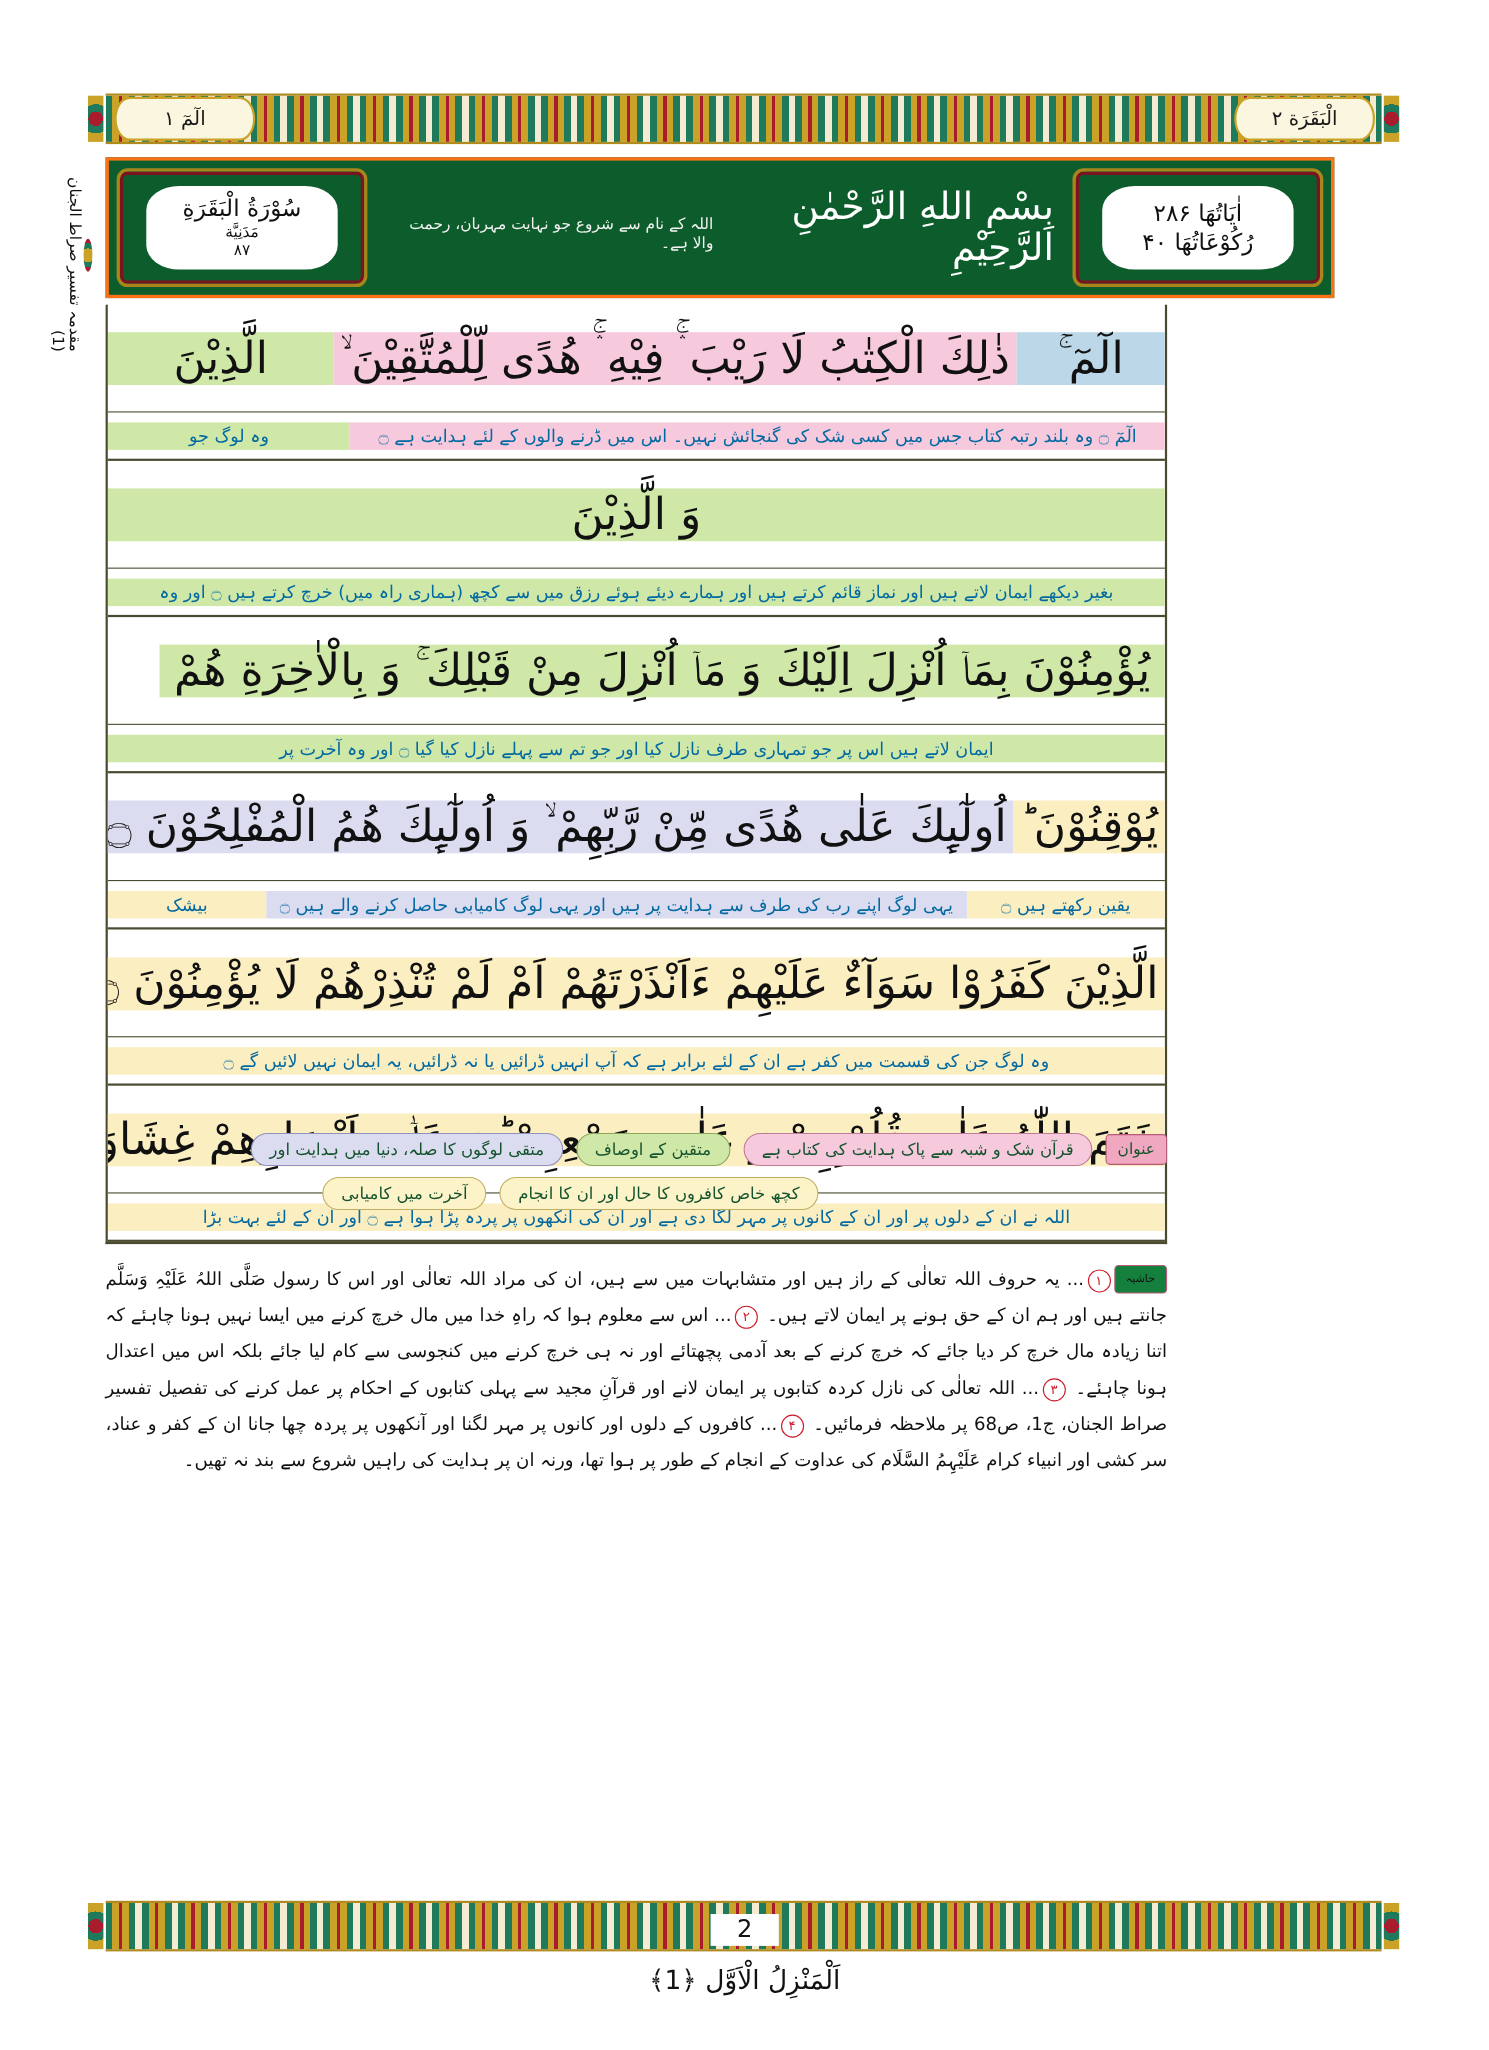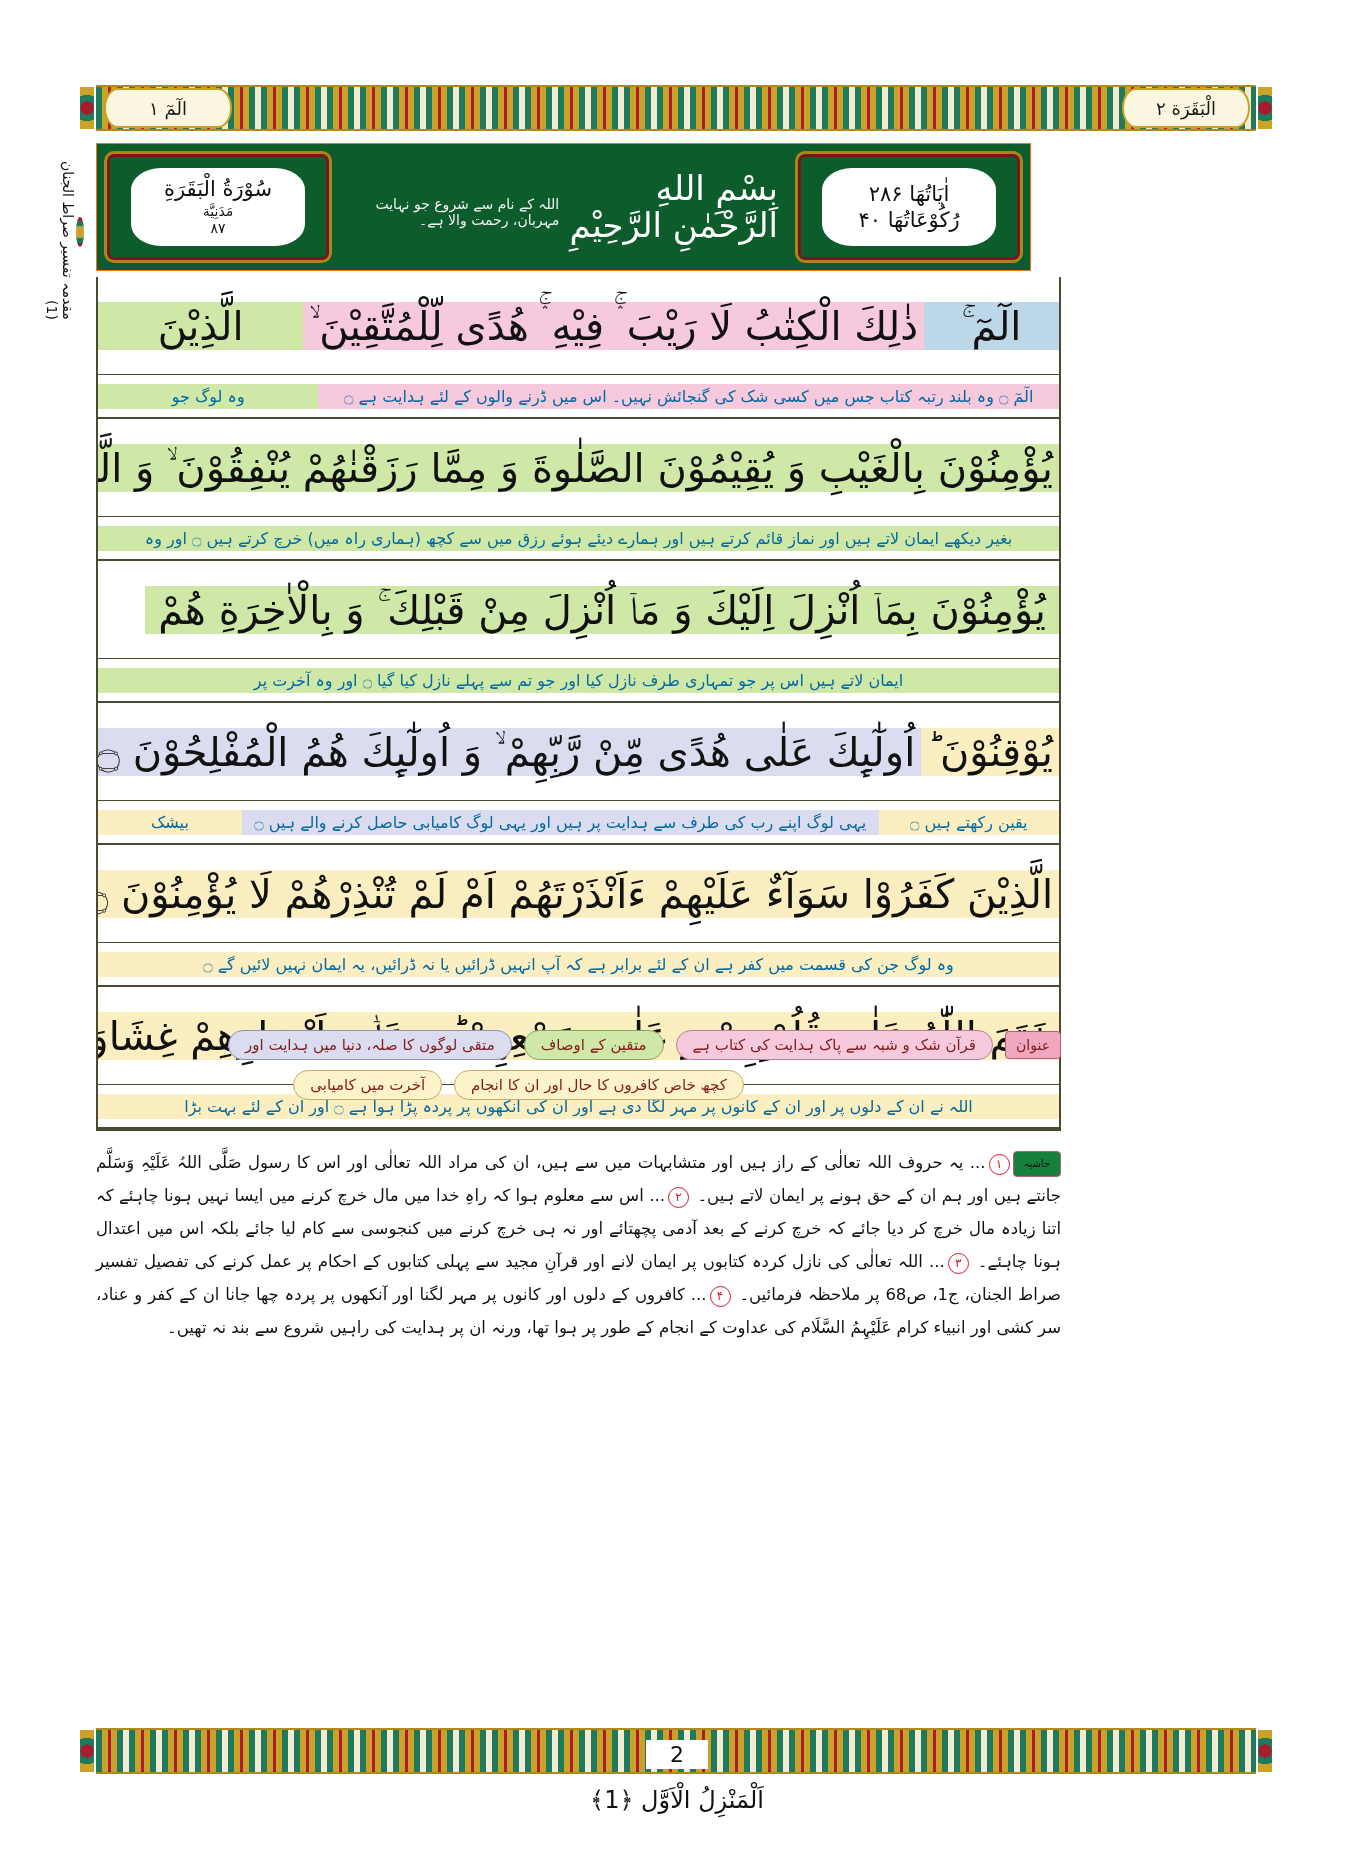--- a/index.html
+++ b/index.html
@@ -70,23 +70,23 @@
   }
   #spine .medallion {
     width: 30px; height: 30px; border-radius: 50%;
     background: radial-gradient(circle, #c9a227 0 40%, #1e7a5a 40% 70%, #a81c2e 70% 100%);
     margin-bottom: 6px;
   }
 
   
   #surah-banner {
     position: absolute; left: 96px; top: 143px;
-    width: 935px; height: 128px;
+    width: 1117px; height: 128px;
     background: #0d5c2b;
-    border: 1px solid #f97316;
+    border: 3px solid #f97316;
     display: flex; flex-direction: row-reverse; align-items: stretch;
   }
   .cartouche {
     width: 228px; margin: 7px;
     background:
       linear-gradient(135deg, #c9a227 0 6px, transparent 6px),
       #0d5c2b;
     border: 3px solid #a8861c;
     border-radius: 10px;
     position: relative;
@@ -148,21 +148,21 @@
     position: absolute; left: 96px; top: 1030px;
     width: 965px;
   }
   .topic-line {
     display: flex; flex-direction: row; align-items: center;
     justify-content: flex-start; gap: 12px; margin-bottom: 10px;
   }
   .topic-line.second { justify-content: center; padding-right: 120px; }
   .badge {
     border: 1.5px solid #777; border-radius: 22px;
-    padding: 5px 16px; font-size: 15px; color: #7f1d1d;
+    padding: 5px 16px; font-size: 15px; color: #14532d;
     white-space: nowrap;
   }
   .badge.label {
     border-radius: 4px; background: #f0a8c0; border-color: #b85a79;
     font-size: 14px; padding: 5px 10px;
   }
   .badge.pink  { background: #f7c9dd; border-color: #bf7c9b; }
   .badge.green { background: #cfe8a8; border-color: #8aa85c; }
   .badge.lav   { background: #dcdcf0; border-color: #9191bd; }
   .badge.cream { background: #fdf3c9; border-color: #c2ae63; }
@@ -250,21 +250,20 @@
       <div class="ayah-row">
         <div class="seg" style="background: rgb(188, 216, 232); flex: 14 1 0%;">الٓمٓ ۚ</div>
         <div class="seg" style="background: rgb(247, 201, 221); flex: 64 1 0%;">ذٰلِكَ الْكِتٰبُ لَا رَيْبَ ۛۚ فِيْهِ ۛۚ هُدًى لِّلْمُتَّقِيْنَ ۙ</div>
         <div class="seg" style="background: rgb(207, 232, 168); flex: 22 1 0%;">الَّذِيْنَ</div>
       </div>
       <div class="trans-row">
         <div class="tseg" style="background: rgb(247, 201, 221); flex: 78 1 0%;">الٓمٓ ۝ وہ بلند رتبہ کتاب جس میں کسی شک کی گنجائش نہیں۔ اس میں ڈرنے والوں کے لئے ہدایت ہے ۝</div>
         <div class="tseg" style="background: rgb(207, 232, 168); flex: 22 1 0%;">وہ لوگ جو</div>
       </div>
       <div class="ayah-row">
-        <div class="seg" style="background: rgb(207, 232, 168); flex: 80 1 0%;">يُؤْمِنُوْنَ بِالْغَيْبِ وَ يُقِيْمُوْنَ الصَّلٰوةَ وَ مِمَّا رَزَقْنٰهُمْ يُنْفِقُوْنَ ۙ</div>
         <div class="seg" style="background: rgb(207, 232, 168); flex: 20 1 0%;">وَ الَّذِيْنَ</div>
       </div>
       <div class="trans-row">
         <div class="tseg" style="background: rgb(207, 232, 168); flex: 100 1 0%;">بغیر دیکھے ایمان لاتے ہیں اور نماز قائم کرتے ہیں اور ہمارے دیئے ہوئے رزق میں سے کچھ (ہماری راہ میں) خرچ کرتے ہیں ۝ اور وہ</div>
       </div>
       <div class="ayah-row">
         <div class="seg" style="background: rgb(207, 232, 168); flex: 100 1 0%; margin-left: 47px;">يُؤْمِنُوْنَ بِمَاۤ اُنْزِلَ اِلَيْكَ وَ مَاۤ اُنْزِلَ مِنْ قَبْلِكَ ۚ وَ بِالْاٰخِرَةِ هُمْ</div>
       </div>
       <div class="trans-row">
         <div class="tseg" style="background: rgb(207, 232, 168); flex: 100 1 0%;">ایمان لاتے ہیں اس پر جو تمہاری طرف نازل کیا اور جو تم سے پہلے نازل کیا گیا ۝ اور وہ آخرت پر</div>

